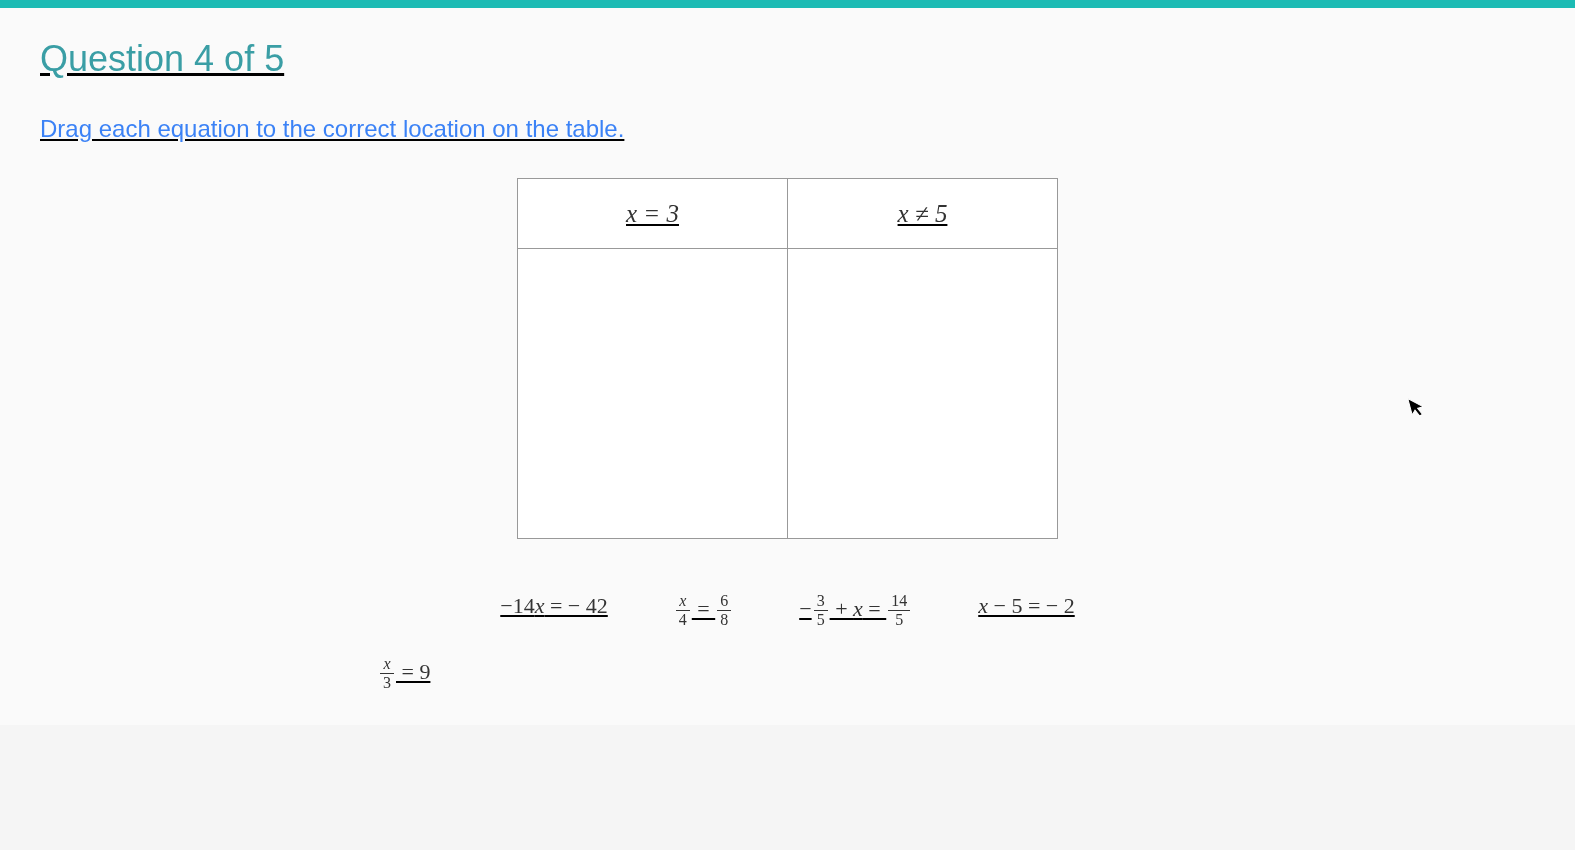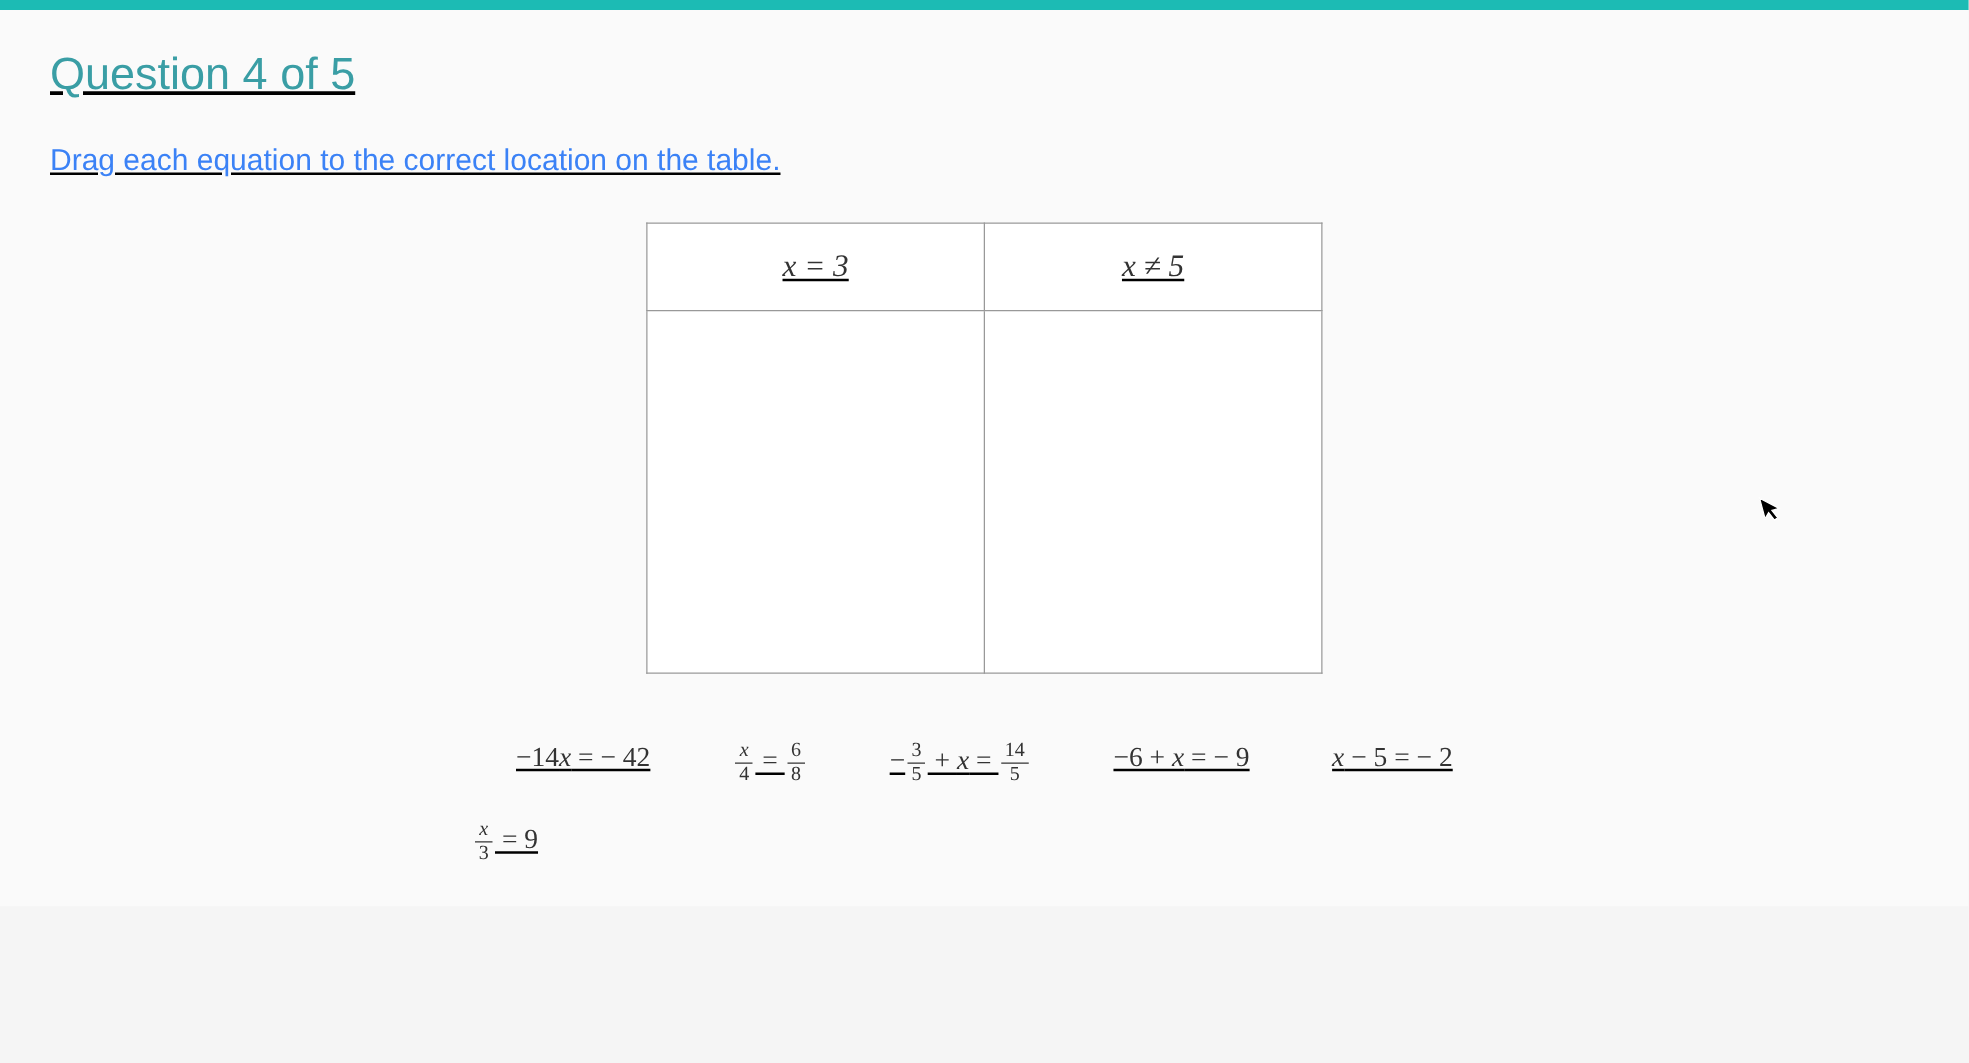--- a/index.html
+++ b/index.html
@@ -147,23 +147,20 @@
     </div>
 
     <div class="equation-item">
       <span class="frac"><span class="num italic-x">x</span><span class="den">4</span></span><span>  =  </span><span class="frac"><span class="num">6</span><span class="den">8</span></span>
     </div>
 
     <div class="equation-item">
       <span>−</span><span class="frac"><span class="num">3</span><span class="den">5</span></span><span>  +  </span><span class="italic-x">x</span><span>  =  </span><span class="frac"><span class="num">14</span><span class="den">5</span></span>
     </div>
 
-    <div class="equation-item">
-      <span>−6  +  </span><span class="italic-x">x</span><span>  =  − 9</span>
-    </div>
 
     <div class="equation-item">
       <span class="italic-x">x</span><span>  −  5  =  − 2</span>
     </div>
   </div>
 
   <div class="second-row">
     <div class="equation-item">
       <span class="frac"><span class="num italic-x">x</span><span class="den">3</span></span><span>  =  9</span>
     </div>

